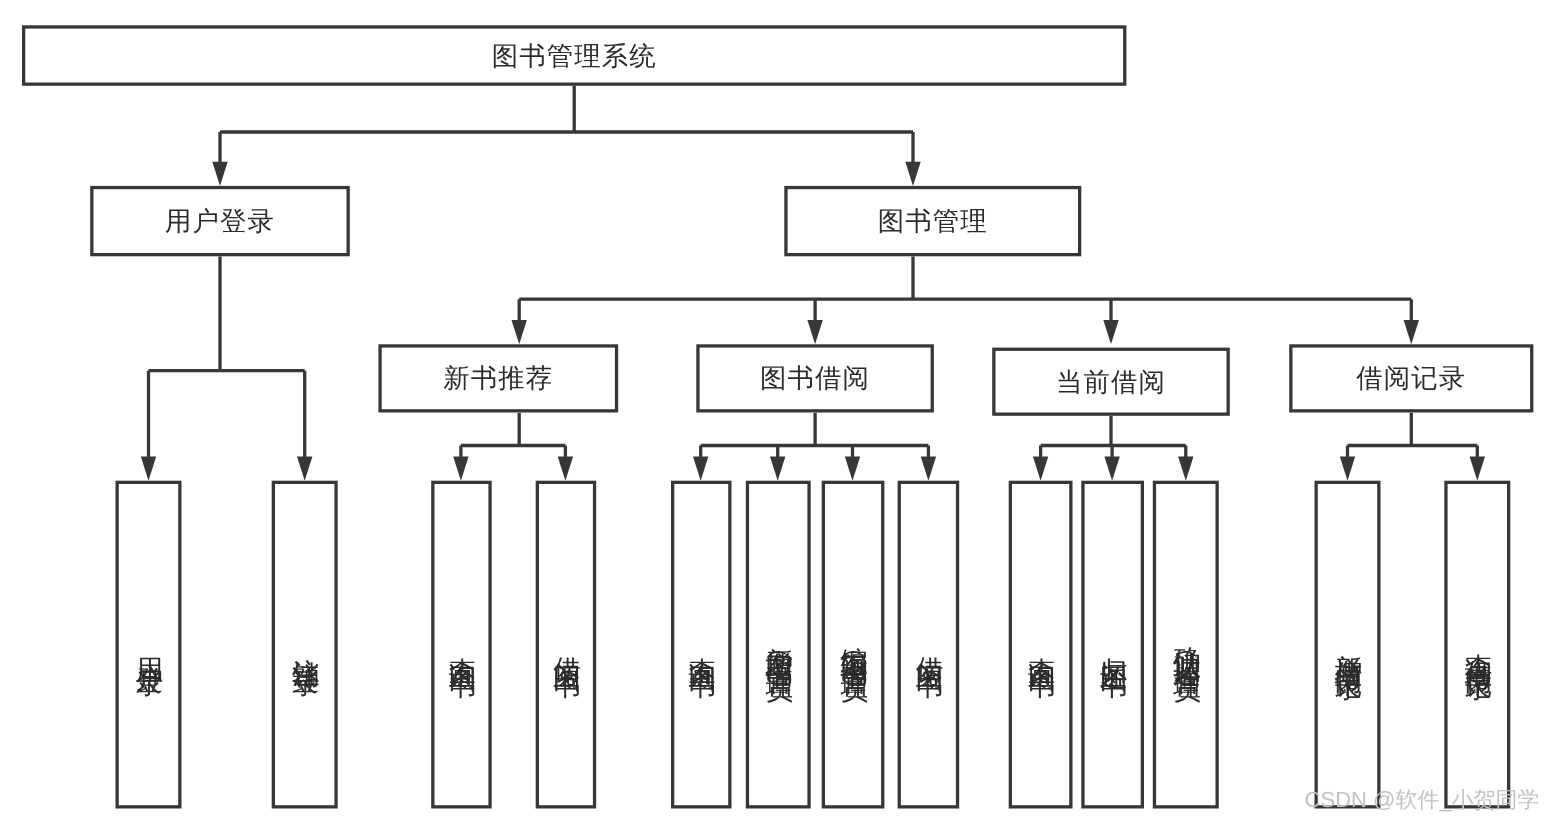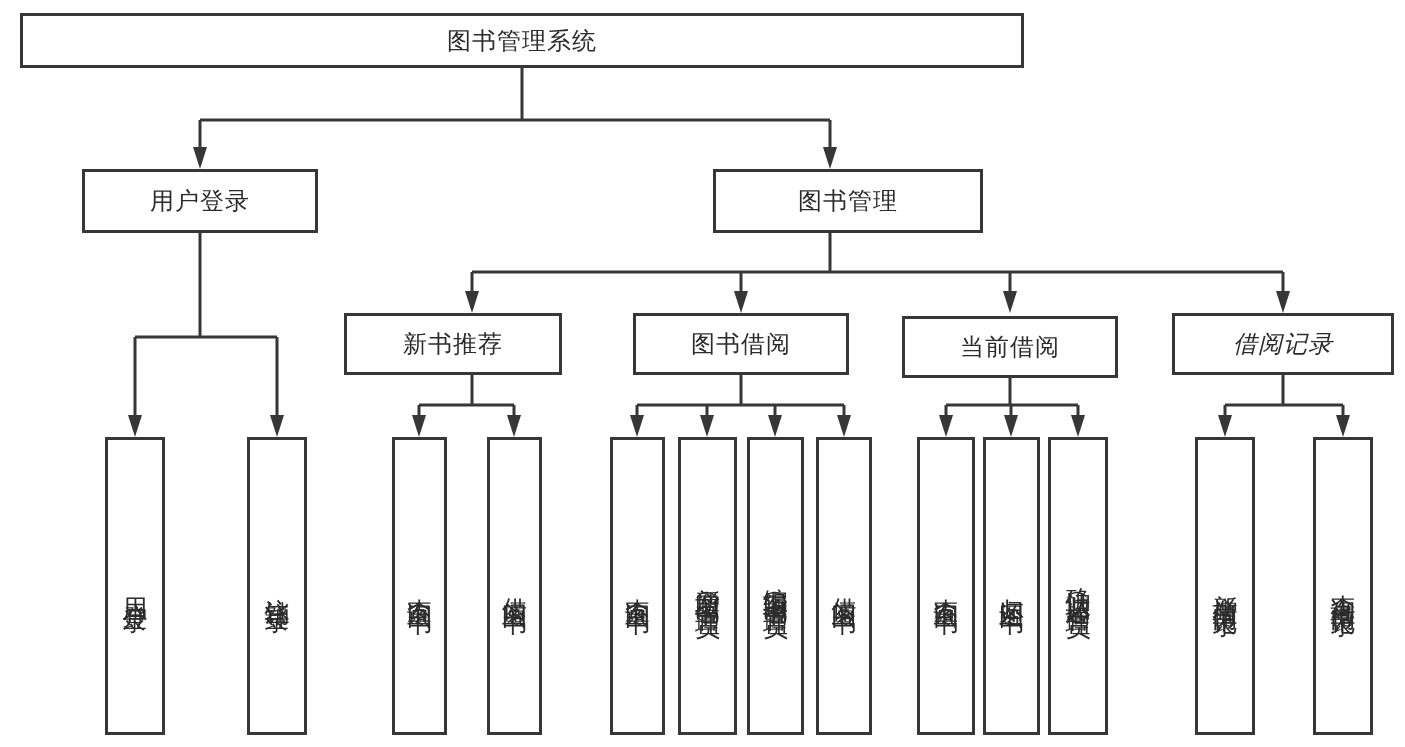--- a/index.html
+++ b/index.html
@@ -18,29 +18,29 @@
   .node.h{font-size:24px;letter-spacing:1px;}
   .node.v span{
     writing-mode:vertical-rl;
     text-orientation:mixed;
     font-size:25px;
     letter-spacing:4px;
     line-height:1;
     white-space:nowrap;
   }
   
-  .n-root{left:20px;top:13px;width:1004px;height:55px;text-align:center;}
+  .n-root{left:20px;top:23px;width:1004px;height:55px;text-align:center;}
   
   .n-user-login{left:82px;top:169px;width:236px;height:64px;}
   .n-book-mgmt{left:713px;top:169px;width:270px;height:64px;}
   
   .n-new-book{left:344px;top:313px;width:218px;height:62px;}
   .n-borrowing{left:633px;top:313px;width:216px;height:62px;}
   .n-current{left:902px;top:316px;width:216px;height:62px;}
-  .n-records{left:1172px;top:313px;width:222px;height:62px;font-style:italic;}
+  .n-records{left:1172px;top:313px;width:222px;height:62px;}
   
   .leaf{top:437px;height:298px;}
   .n-leaf-login{left:105px;width:60px;}
   .n-leaf-logout{left:247px;width:60px;}
   .n-leaf-nb-query{left:392px;width:55px;}
   .n-leaf-nb-borrow{left:487px;width:55px;}
   .n-leaf-bb-query{left:610px;width:55px;}
   .n-leaf-bb-add{left:678px;width:59px;}
   .n-leaf-bb-edit{left:747px;width:57px;}
   .n-leaf-bb-borrow{left:816px;width:56px;}
@@ -161,13 +161,14 @@
     <span>确认归还（管理员）</span>
   </div>
 
   <div class="node v leaf n-leaf-br-add">
     <span>新增借阅记录</span>
   </div>
   <div class="node v leaf n-leaf-br-query">
     <span>查询借阅记录</span>
   </div>
 
+  <div class="watermark">CSDN @软件_小贺同学</div>
 </div>
 
 </body></html>

